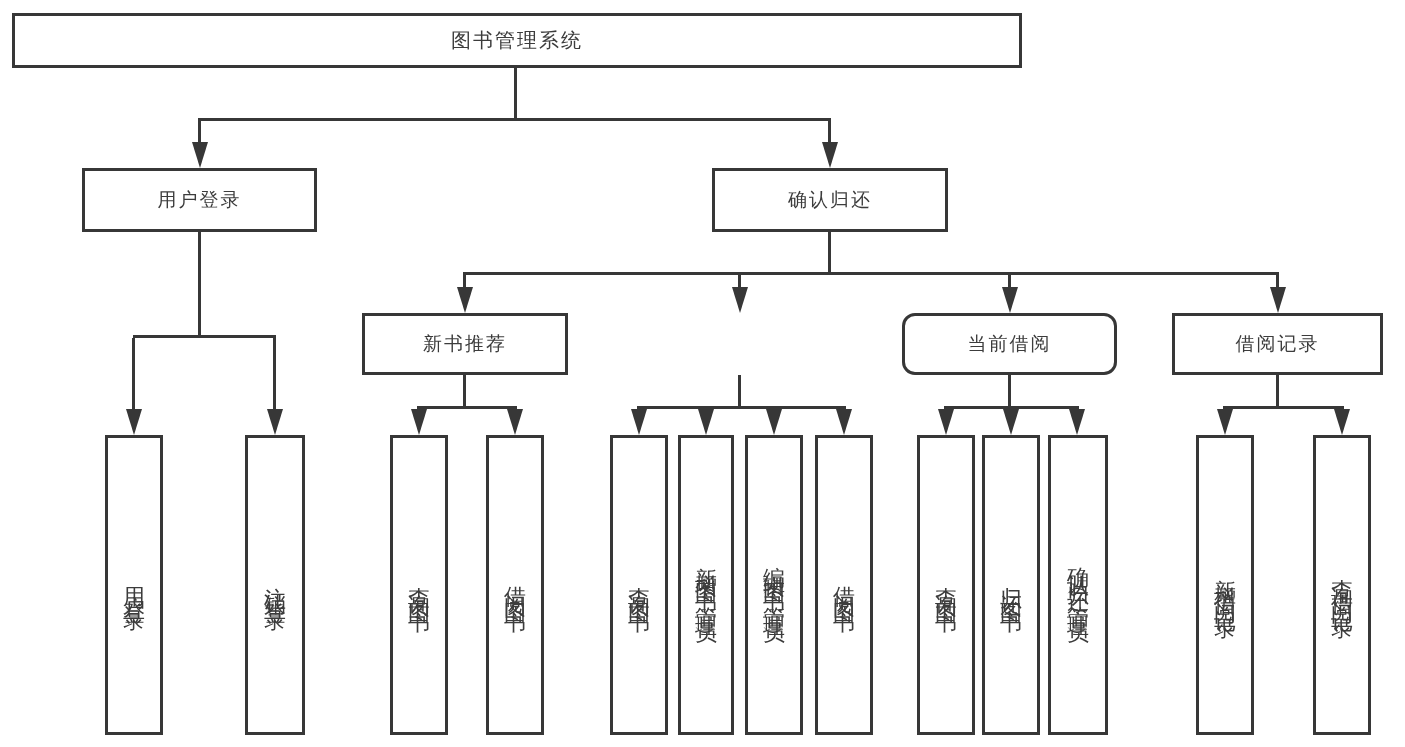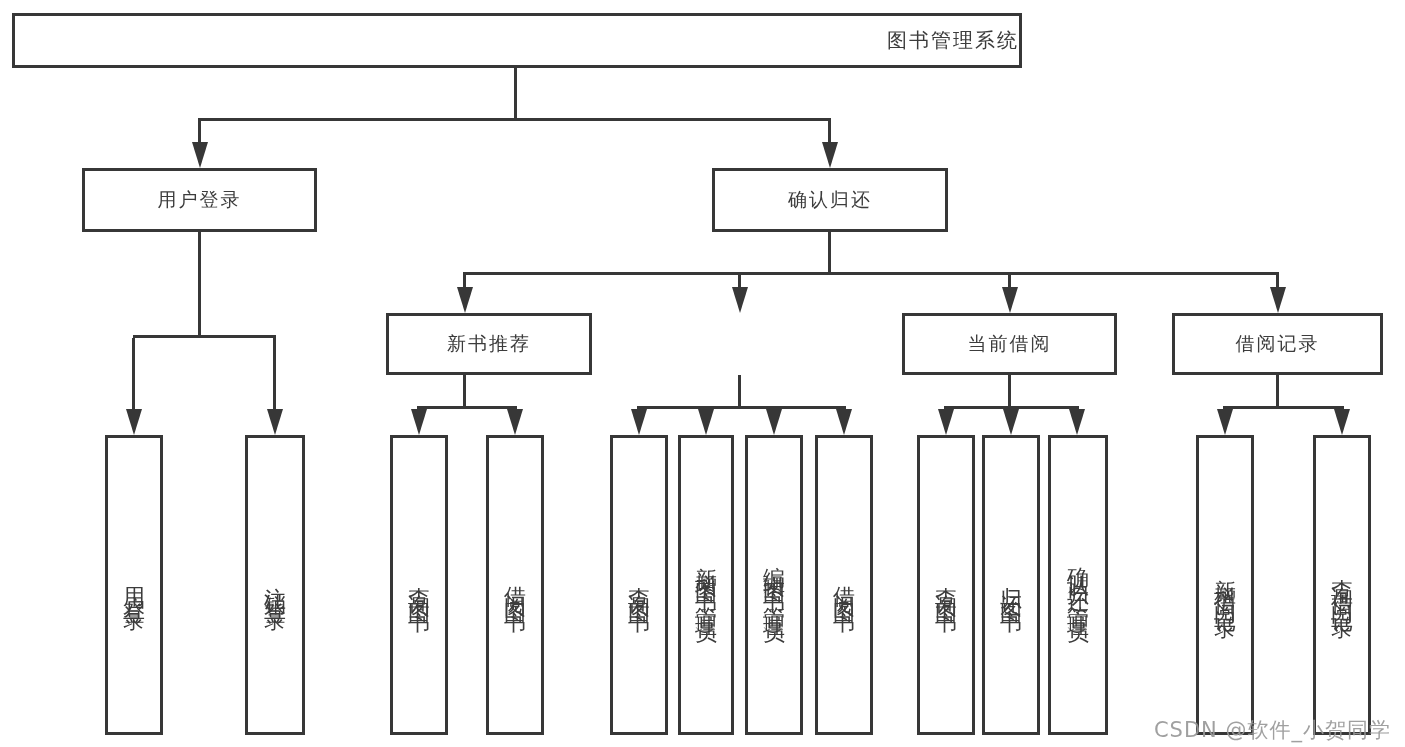--- a/index.html
+++ b/index.html
@@ -80,38 +80,38 @@
   <div class="hline" style="left:944px;top:406px;width:135px;"></div>
   <div class="arr" style="left:938px;top:409px;"></div>
   <div class="arr" style="left:1003px;top:409px;"></div>
   <div class="arr" style="left:1069px;top:409px;"></div>
 
   <div class="vline" style="left:1276px;top:375px;height:31px;"></div>
   <div class="hline" style="left:1223px;top:406px;width:121px;"></div>
   <div class="arr" style="left:1217px;top:409px;"></div>
   <div class="arr" style="left:1334px;top:409px;"></div>
 
-  <div class="box rootnode" style="left:12px;top:13px;width:1010px;height:55px;justify-content:flex-end;">
+  <div class="box rootnode" style="left:12px;top:13px;width:1010px;height:55px;">
     <span>图书管理系统</span>
   </div>
 
   <div class="box hnode" style="left:82px;top:168px;width:235px;height:64px;">
     <span>用户登录</span>
   </div>
 
   <div class="box hnode" style="left:712px;top:168px;width:236px;height:64px;">
     <span>确认归还</span>
   </div>
 
-  <div class="box hnode" style="left:362px;top:313px;width:206px;height:62px;margin-left:24px;">
+  <div class="box hnode" style="left:362px;top:313px;width:206px;height:62px;">
     <span>新书推荐</span>
   </div>
 
 
-  <div class="box hnode" style="left:902px;top:313px;width:215px;height:62px;">
+  <div class="box hnode" style="left:902px;top:313px;width:215px;height:62px;border-radius:13px;">
     <span>当前借阅</span>
   </div>
 
   <div class="box hnode" style="left:1172px;top:313px;width:211px;height:62px;">
     <span>借阅记录</span>
   </div>
 
   <div class="box leafbox" style="left:105px;width:58px;">
     <span class="vtext">用户登录</span>
   </div>
@@ -157,15 +157,14 @@
   </div>
 
   <div class="box leafbox" style="left:1196px;width:58px;">
     <span class="vtext">新增借阅记录</span>
   </div>
 
   <div class="box leafbox" style="left:1313px;width:58px;">
     <span class="vtext">查询借阅记录</span>
   </div>
 
-  <div class="watermark">CSDN @软件_小贺同学</div>
 
 </div>
 
 </body></html>

